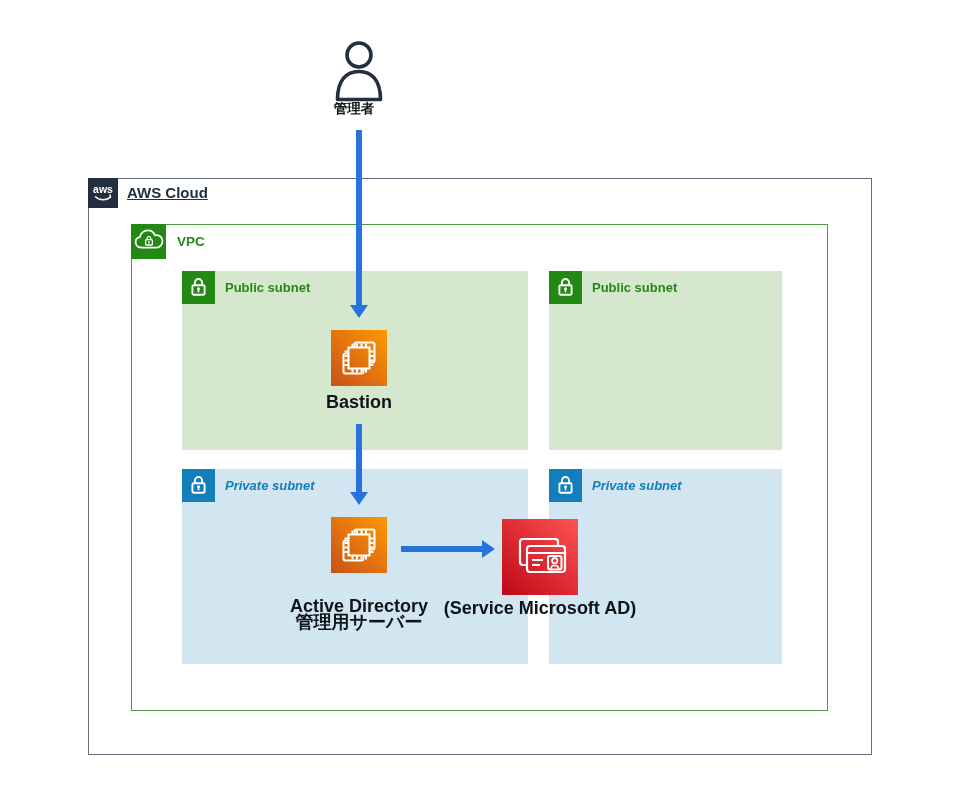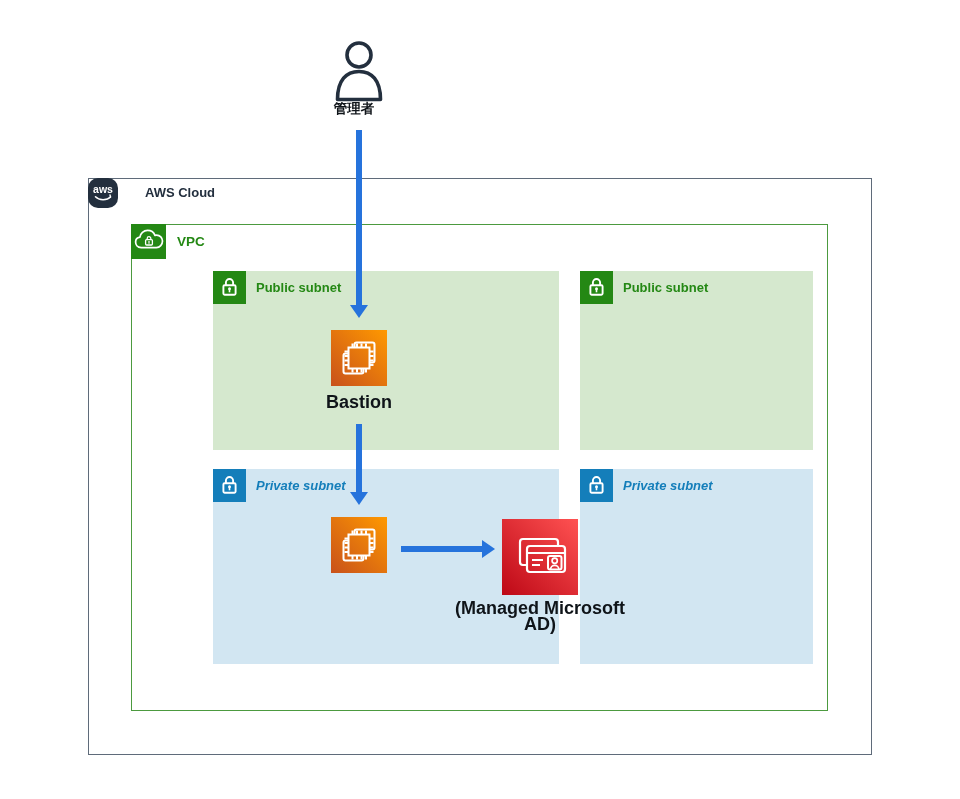--- a/index.html
+++ b/index.html
@@ -3,27 +3,27 @@
 <meta charset="utf-8">
 <style>
   html,body{margin:0;padding:0;background:#fff;}
   .stage{position:relative;width:960px;height:799px;background:#fff;overflow:hidden;
          font-family:"Liberation Sans","DejaVu Sans",sans-serif;}
   .abs{position:absolute;}
   .bold{font-weight:bold;}
 
   
   .aws-cloud{left:88px;top:178px;width:782px;height:575px;border:1px solid var(--cloud-border);}
-  .aws-badge{left:-1px;top:-1px;width:30px;height:30px;background:var(--dark);border-radius:10px;}
-  .aws-title{left:56px;top:-1px;height:30px;line-height:30px;font-size:13px;color:var(--dark);}
+  .aws-badge{left:-1px;top:-1px;width:30px;height:30px;background:var(--dark);}
+  .aws-title{left:38px;top:-1px;height:30px;line-height:30px;font-size:15px;color:var(--dark);text-decoration:underline;}
   .vpc{left:42px;top:45px;width:695px;height:485px;border:1px solid var(--vpc-border);}
   .vpc-badge{left:-1px;top:-1px;width:35px;height:35px;background:var(--green);}
   .vpc-title{left:45px;top:-1px;height:35px;line-height:35px;font-size:13.5px;color:var(--green);}
 
-  .subnet{overflow:visible;margin-left:31px;}
+  .subnet{overflow:visible;}
   .subnet.green{background:var(--green-fill);}
   .subnet.blue{background:var(--blue-fill);}
   .sn-pub-l{left:50px;top:46px;width:346px;height:179px;}
   .sn-pub-r{left:417px;top:46px;width:233px;height:179px;}
   .sn-priv-l{left:50px;top:244px;width:346px;height:195px;}
   .sn-priv-r{left:417px;top:244px;width:233px;height:195px;}
   .sn-badge{left:0;top:0;width:33px;height:33px;}
   .sn-badge.green{background:var(--green);}
   .sn-badge.blue{background:var(--blue);}
   .sn-label{left:43px;top:0;height:33px;line-height:33px;font-size:13px;}
@@ -201,20 +201,24 @@
         <line x1="13.5" y1="30.5" x2="17.5" y2="30.5"></line>
           <line x1="13.5" y1="35" x2="17.5" y2="35"></line>
         <line x1="38.5" y1="21.5" x2="42.5" y2="21.5"></line>
           <line x1="38.5" y1="26" x2="42.5" y2="26"></line>
         <line x1="38.5" y1="30.5" x2="42.5" y2="30.5"></line>
           <line x1="38.5" y1="35" x2="42.5" y2="35"></line>
       </g>
       <rect x="17.5" y="17.5" width="21" height="21" fill="none" stroke="#fff" stroke-width="2"></rect>
     </svg>
   </div>
+  <div class="abs layer-top node-label" style="left:279px;top:598px;width:160px;">
+    <div>Active Directory</div>
+    <div>管理用サーバー</div>
+  </div>
 
   <div class="abs layer-top shaft" style="left:401px;top:546px;width:82px;height:6px;"></div>
   <div class="abs layer-top head-right" style="left:482px;top:540px;"></div>
 
   <div class="abs layer-top node-icon" style="left:502px;top:519px;">
     <svg width="76" height="76" viewBox="0 0 76 76">
       <defs>
         <linearGradient id="g-ds" x1="0" y1="76" x2="76" y2="0" gradientUnits="userSpaceOnUse">
           <stop class="ds-stop-a" offset="0"></stop>
             <stop class="ds-stop-b" offset="1"></stop>
@@ -225,16 +229,16 @@
       <rect x="25" y="27" width="38" height="26" rx="3" fill="url(#g-ds)" stroke="#fff" stroke-width="2.2"></rect>
       <line x1="25" y1="34" x2="63" y2="34" stroke="#fff" stroke-width="2"></line>
       <line x1="30" y1="41" x2="41" y2="41" stroke="#fff" stroke-width="2"></line>
       <line x1="30" y1="46" x2="38" y2="46" stroke="#fff" stroke-width="2"></line>
       <rect x="46" y="37" width="13.5" height="13.5" rx="2" stroke="#fff" stroke-width="2" fill="none"></rect>
       <circle cx="52.7" cy="41.8" r="2.6" stroke="#fff" stroke-width="1.7" fill="none"></circle>
       <path d="M48.5 50.5 a4.2 4.2 0 0 1 8.4 0" stroke="#fff" stroke-width="1.7" fill="none"></path>
     </svg>
   </div>
   <div class="abs layer-top node-label" style="left:440px;top:600px;width:200px;">
-    <div>(Managed Microsoft AD)</div>
+    <div>(Service Microsoft AD)</div>
   </div>
 
 </div>
 
 </body></html>

